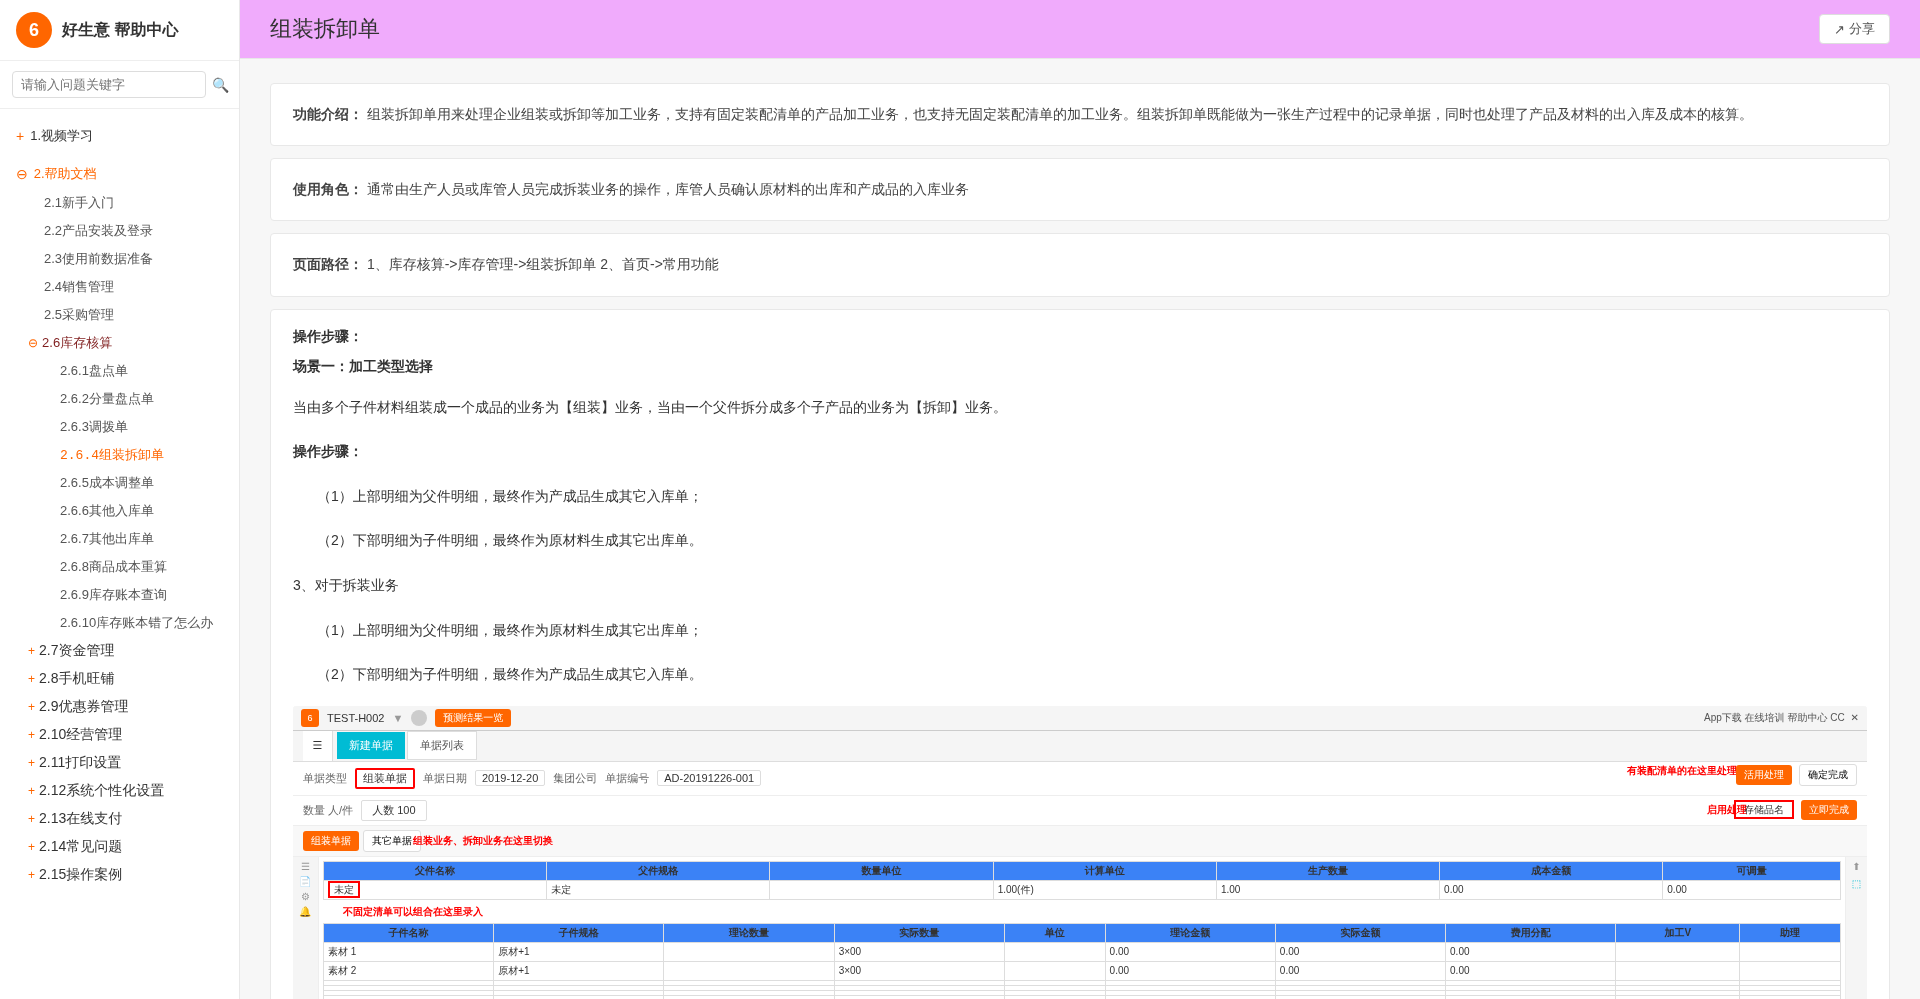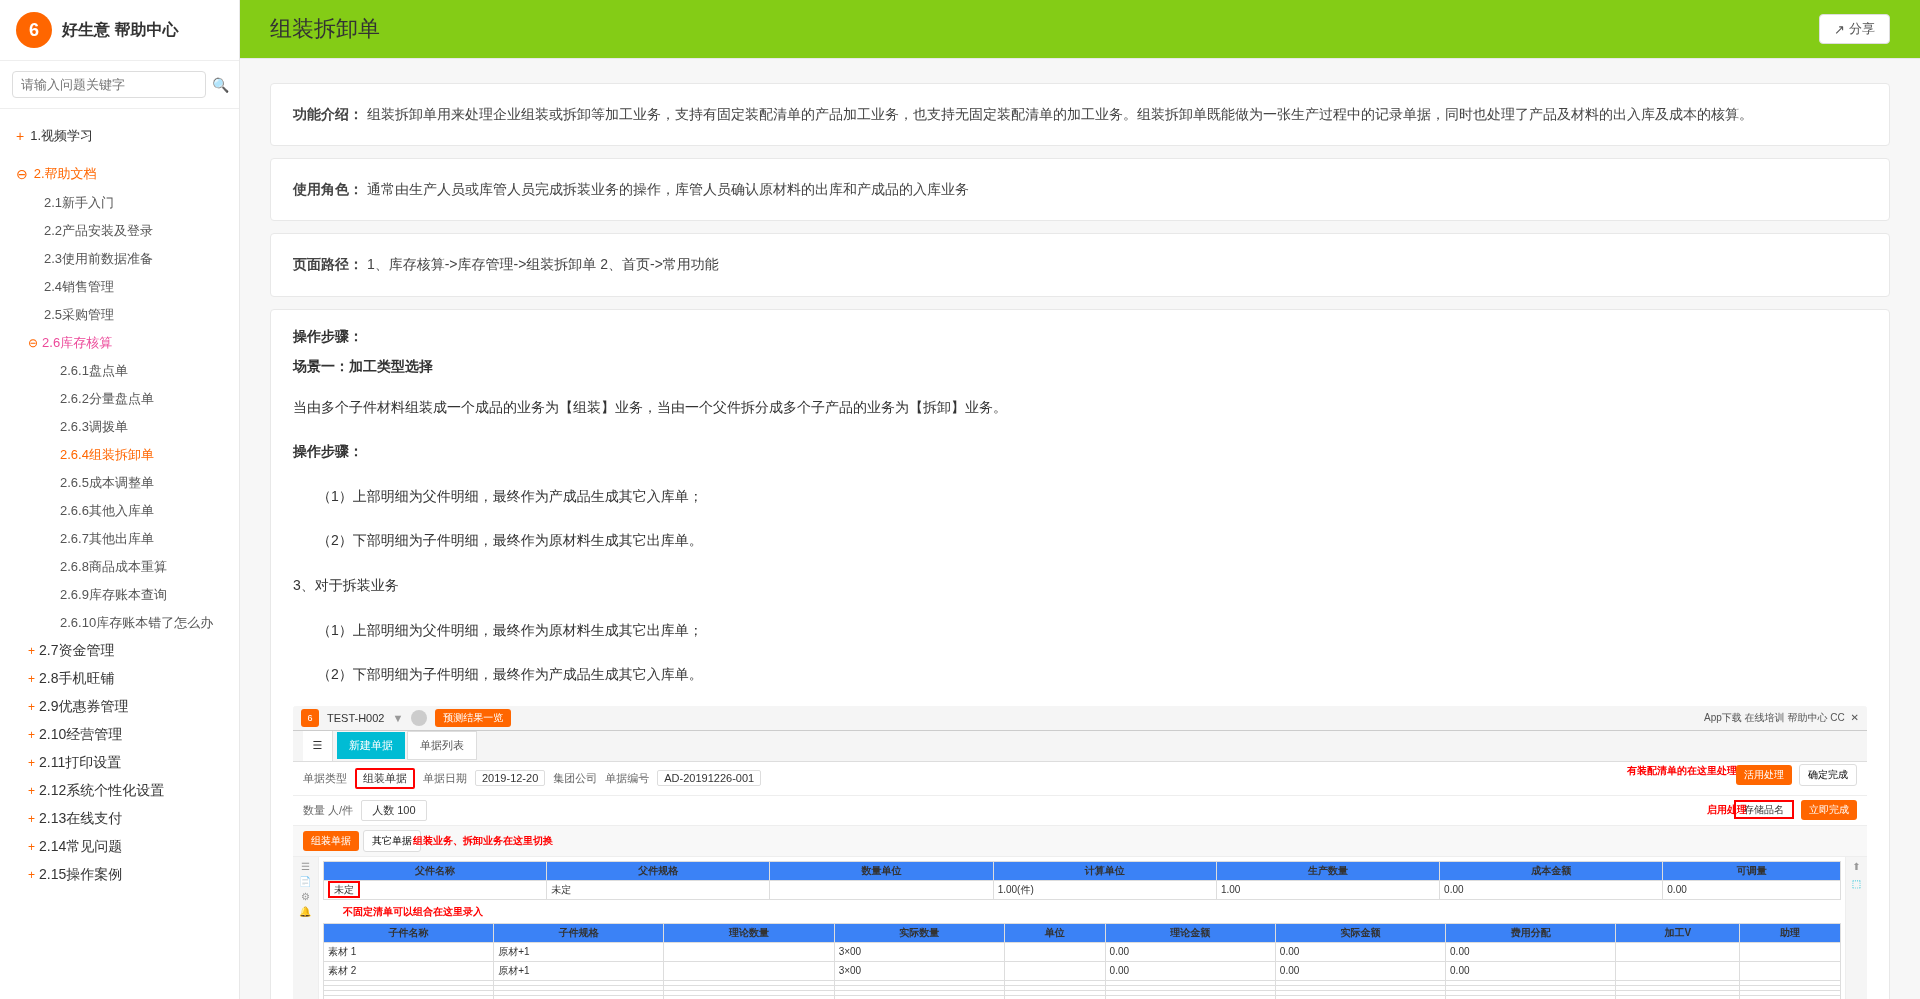--- a/index.html
+++ b/index.html
@@ -52,31 +52,31 @@
       user-select: none;
     }
     .nav-section-header.active { color: #f60; }
     .nav-plus { color: #f60; font-size: 14px; }
     .nav-minus { color: #f60; font-size: 14px; }
     .nav-sub-items { padding-left: 28px; }
     .nav-sub-item {
       padding: 5px 16px; font-size: 13px; cursor: pointer; color: #555;
       display: block;
     }
-    .nav-sub-item.active { color: #f60; }
+    .nav-sub-item.active { color: #f60; font-family: Liberation Mono, monospace; }
 
     
     #main {
       flex: 1;
       display: flex;
       flex-direction: column;
       overflow: hidden;
     }
     .main-header {
-      background: #84cc16;
+      background: #f0abfc;
       border-bottom: 1px solid #e8e8e8;
       padding: 14px 30px;
       display: flex; align-items: flex-end; justify-content: space-between; gap: 31px;
     }
     .page-title { font-size: 22px; color: #333; font-weight: 500; }
     .share-btn {
       border: 1px solid #ddd; border-radius: 4px;
       padding: 5px 14px; cursor: pointer; color: #555; font-size: 13px;
       background: #fff; display: flex; align-items: center; gap: 4px;
     }
@@ -162,21 +162,21 @@
       <div class="nav-sub-items">
         <span class="nav-sub-item">2.1新手入门</span>
         <span class="nav-sub-item">2.2产品安装及登录</span>
         <span class="nav-sub-item">2.3使用前数据准备</span>
         <span class="nav-sub-item">2.4销售管理</span>
         <span class="nav-sub-item">2.5采购管理</span>
 
         <div>
           <div style="display:flex;align-items:center;gap:4px;padding:5px 0;cursor:pointer;">
             <span style="color:#f60;font-size:12px;">⊖</span>
-            <span style="color:#ec4899;font-size:13px;">2.6库存核算</span>
+            <span style="color:#7f1d1d;font-size:13px;">2.6库存核算</span>
           </div>
           <div style="padding-left:16px;">
             <span class="nav-sub-item">2.6.1盘点单</span>
             <span class="nav-sub-item">2.6.2分量盘点单</span>
             <span class="nav-sub-item">2.6.3调拨单</span>
             <span class="nav-sub-item active" style="color:#f60;">2.6.4组装拆卸单</span>
             <span class="nav-sub-item">2.6.5成本调整单</span>
             <span class="nav-sub-item">2.6.6其他入库单</span>
             <span class="nav-sub-item">2.6.7其他出库单</span>
             <span class="nav-sub-item">2.6.8商品成本重算</span>

